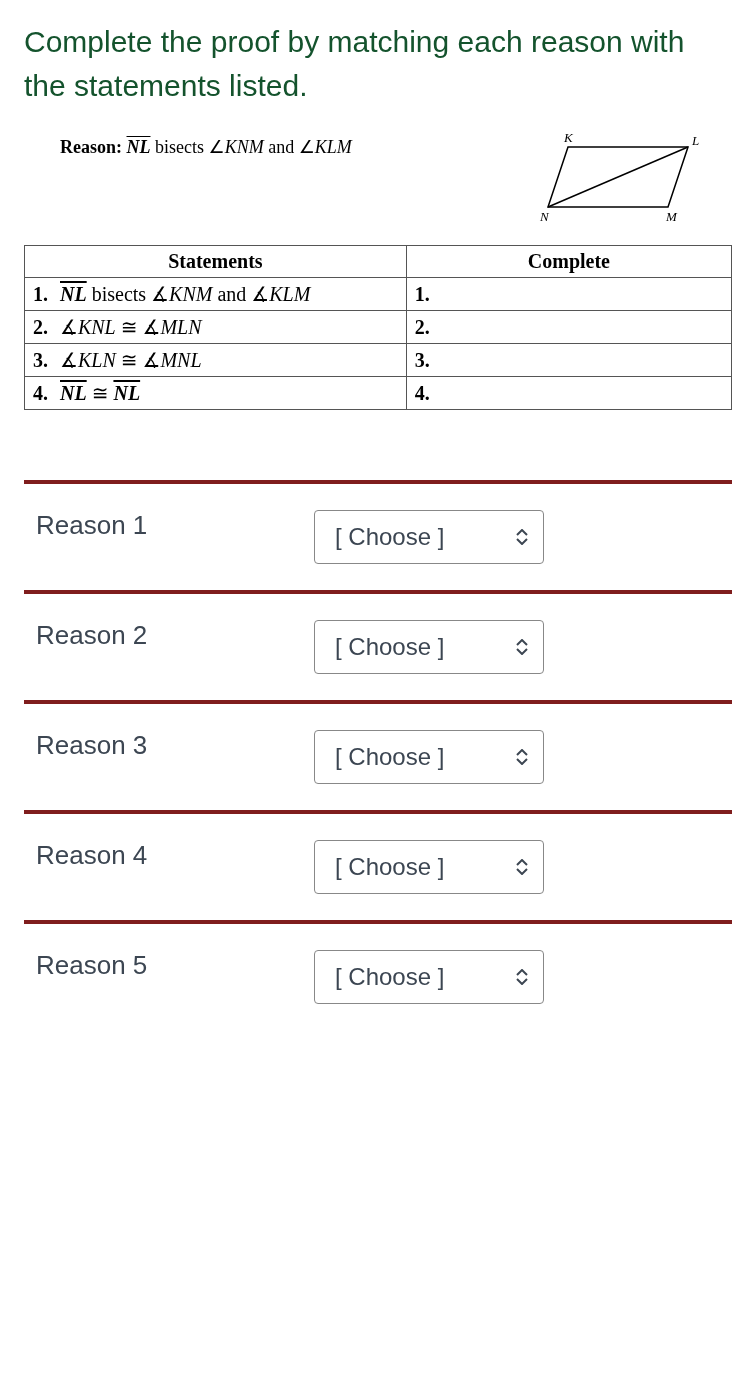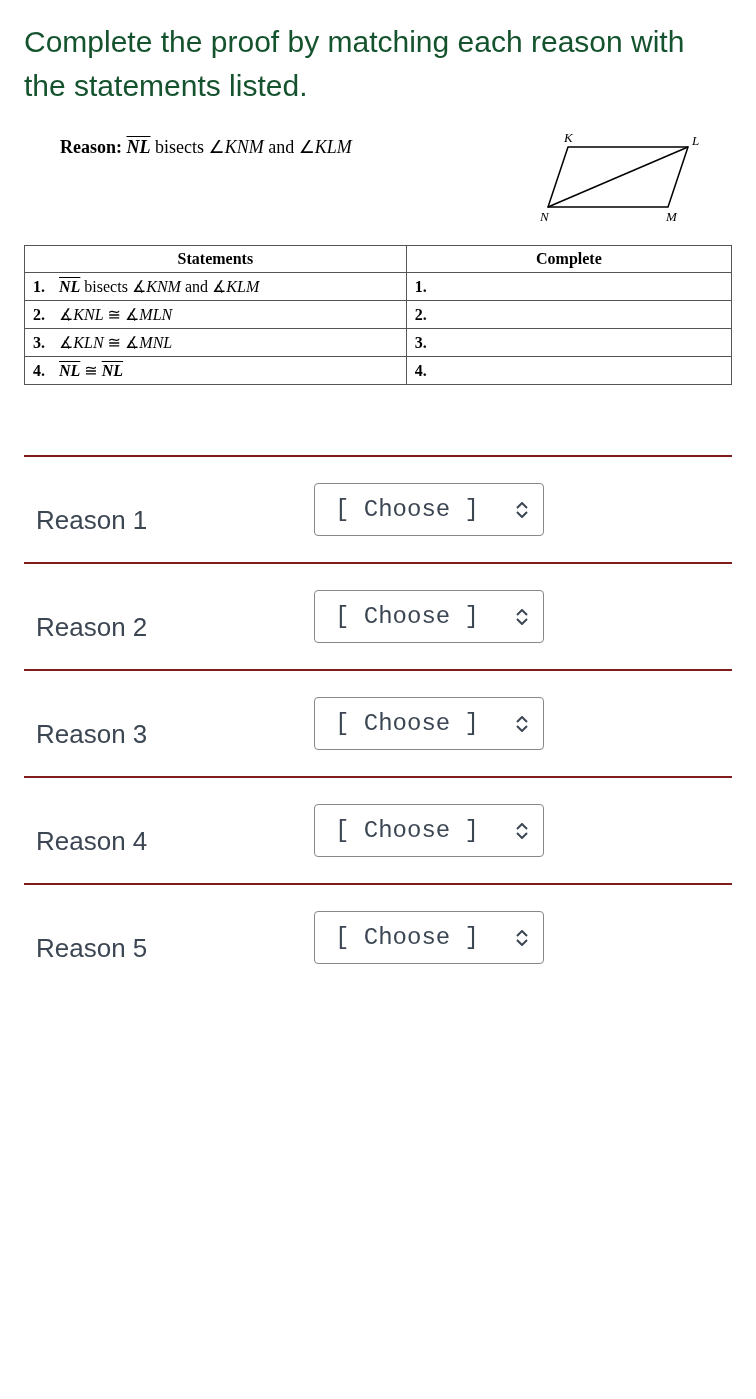--- a/index.html
+++ b/index.html
@@ -38,44 +38,44 @@
   .figure {
     float: right;
     margin-top: -8px;
   }
   .clear { clear: both; }
 
   table.proof {
     width: 100%;
     border-collapse: collapse;
     font-family: "Times New Roman", serif;
-    font-size: 16px;
+    font-size: 20px;
     color: #000;
     margin-top: 12px;
     margin-bottom: 70px;
   }
   table.proof th, table.proof td {
     border: 1px solid #555;
     padding: 4px 8px;
     text-align: left;
     vertical-align: middle;
   }
   table.proof th {
     text-align: center;
     font-weight: bold;
   }
   table.proof th.stmt { width: 54%; }
   table.proof td .n { font-weight: bold; display:inline-block; width: 22px;}
   table.proof .overline { text-decoration: overline; font-style: italic; }
 
   .answer-row {
     display: flex;
-    align-items: flex-end;
+    align-items: flex-start;
     padding: 26px 0;
-    border-top: 2px solid #7f1d1d;
+    border-top: 4px solid #7f1d1d;
   }
   .answer-row:last-child { border-bottom: none; }
   .answer-label {
     width: 290px;
     font-size: 26px;
     color: #3c4652;
     padding-left: 12px;
   }
   .choose-wrap {
     flex: 0 0 auto;
@@ -85,21 +85,20 @@
     align-items: center;
     justify-content: space-between;
     border: 1px solid #888;
     border-radius: 4px;
     padding: 12px 14px 12px 20px;
     font-size: 24px;
     color: #3c4652;
     background: #fff;
     min-width: 230px;
     cursor: pointer;
-    font-family: Liberation Mono, monospace;
   }
   .choose .sel-icon {
     display: inline-flex;
     flex-direction: column;
     margin-left: 18px;
     line-height: 0;
   }
   .choose .sel-icon svg { display:block; }
 </style>
 </head>

